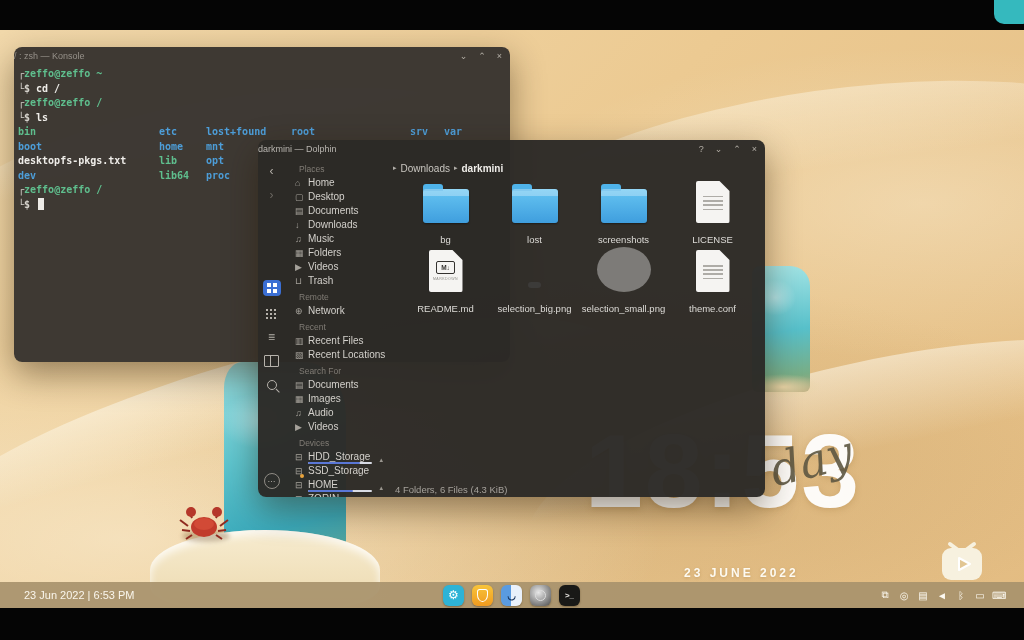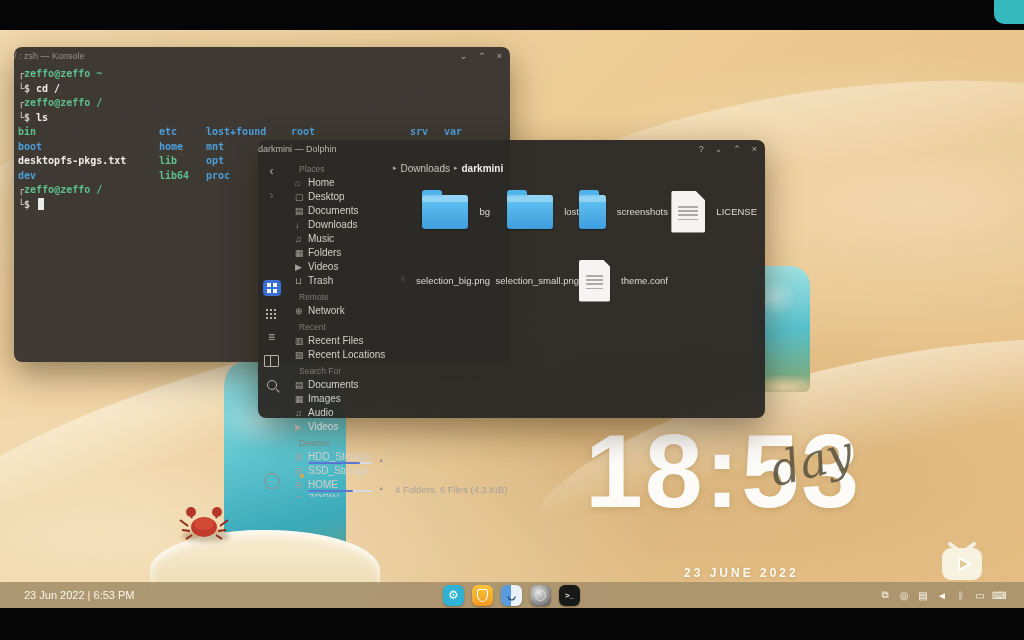--- a/index.html
+++ b/index.html
@@ -65,21 +65,21 @@
   .konsole{left:14px;top:47px;width:496px;height:315px;background:rgba(56,52,47,.97);z-index:3;}
   .term{padding:2px 4px;font-family:"DejaVu Sans Mono",monospace;font-size:10px;font-weight:700;}
   .t-line{position:relative;height:14.5px;line-height:14.5px;white-space:pre;}
   .ls-cell{position:absolute;top:0;}
   .c-green{color:var(--term-green,#5fbf8e);}
   .c-blue{color:var(--term-blue,#4d9ed9);}
   .c-white{color:var(--term-white,#efede9);}
   .c-fg{color:var(--term-fg,#d5d2cc);}
   .c-cursor{display:inline-block;width:6px;height:12px;background:#eceae6;vertical-align:-2px;margin-left:2px;}
   
-  .dolphin{left:258px;top:140px;width:507px;height:278px;background:rgba(43,41,38,.97);z-index:4;}
+  .dolphin{left:258px;top:140px;width:507px;height:357px;background:rgba(43,41,38,.97);z-index:4;}
   .dol-body{display:flex;height:339px;}
   .strip{width:27px;display:flex;flex-direction:column;align-items:center;padding-top:6px;}
   .strip-btn{color:#b6b2ab;font-size:12px;line-height:1;margin-bottom:6px;display:flex;
       align-items:center;justify-content:center;min-height:14px;}
   .strip-btn.dim{color:#6b6761;}
   .overflow{margin-top:auto;margin-bottom:8px;width:14px;height:14px;border:1px solid #8f8b84;
       border-radius:50%;color:#b6b2ab;font-size:8px;display:flex;align-items:center;justify-content:center;}
   .k-grid4{background:#3b6fd4;border-radius:4px;width:18px;height:16px;position:relative;}
   .k-grid4::before{content:"";position:absolute;left:4px;top:3px;width:4px;height:4px;background:#fff;
       box-shadow:6px 0 #fff,0 6px #fff,6px 6px #fff;}
@@ -100,21 +100,21 @@
   .dev-bar{position:absolute;left:23px;bottom:0;height:2px;width:64px;background:#d8dbe4;border-radius:1px;}
   .dev-bar i{display:block;height:100%;background:#5a77d6;border-radius:1px;}
   .eject{position:absolute;right:6px;top:3px;font-size:7px;color:#9a968f;}
   .dol-main{flex:1;display:flex;flex-direction:column;position:relative;}
   .breadcrumb{height:20px;display:flex;align-items:center;padding-left:4px;gap:4px;}
   .bc-arrow{font-size:7px;color:#b0ada7;}
   .bc-root{font-size:10px;color:#c9c6c0;}
   .bc-current{font-size:10px;font-weight:bold;color:#f0eeea;}
   .file-grid{flex:1;display:grid;grid-template-columns:repeat(4,89px);grid-auto-rows:69px;
       padding-left:12px;align-content:start;}
-  .cell{display:flex;flex-direction:row;align-items:center;justify-content:flex-end;gap:11px;padding-bottom:2px;}
+  .cell{display:flex;flex-direction:column;align-items:center;justify-content:flex-end;gap:11px;padding-bottom:2px;}
   .file-label{font-size:9.5px;color:#dddbd7;white-space:nowrap;}
   .folder{width:46px;height:34px;position:relative;border-radius:3px;
       background:linear-gradient(180deg,var(--folder-top,#66c5f2),var(--folder-bottom,#3f9ede));
       box-shadow:0 1px 2px rgba(0,0,0,.4);}
   .folder::before{content:"";position:absolute;top:-5px;left:0;width:20px;height:7px;
       background:var(--folder-tab,#4fb3ea);border-radius:3px 3px 0 0;}
   .folder::after{content:"";position:absolute;top:0;left:0;right:0;height:7px;
       background:rgba(255,255,255,.30);border-radius:3px 3px 0 0;}
   .doc{width:34px;height:42px;background:#f5f4f2;border-radius:2px;position:relative;
       box-shadow:0 1px 2px rgba(0,0,0,.4);
@@ -352,20 +352,27 @@
             </div>
             <div class="cell">
               <div class="folder"></div>
               <div class="file-label">screenshots</div>
             </div>
             <div class="cell">
               <div class="doc lines"></div>
               <div class="file-label">LICENSE</div>
             </div>
             <div class="cell">
+              <div class="doc">
+                <div class="md-badge">M↓</div>
+                <div class="md-sub">MARKDOWN</div>
+              </div>
+              <div class="file-label">README.md</div>
+            </div>
+            <div class="cell">
               <div class="thumb-small"></div>
               <div class="file-label">selection_big.png</div>
             </div>
             <div class="cell">
               <div class="thumb-circle"></div>
               <div class="file-label">selection_small.png</div>
             </div>
             <div class="cell">
               <div class="doc lines"></div>
               <div class="file-label">theme.conf</div>

